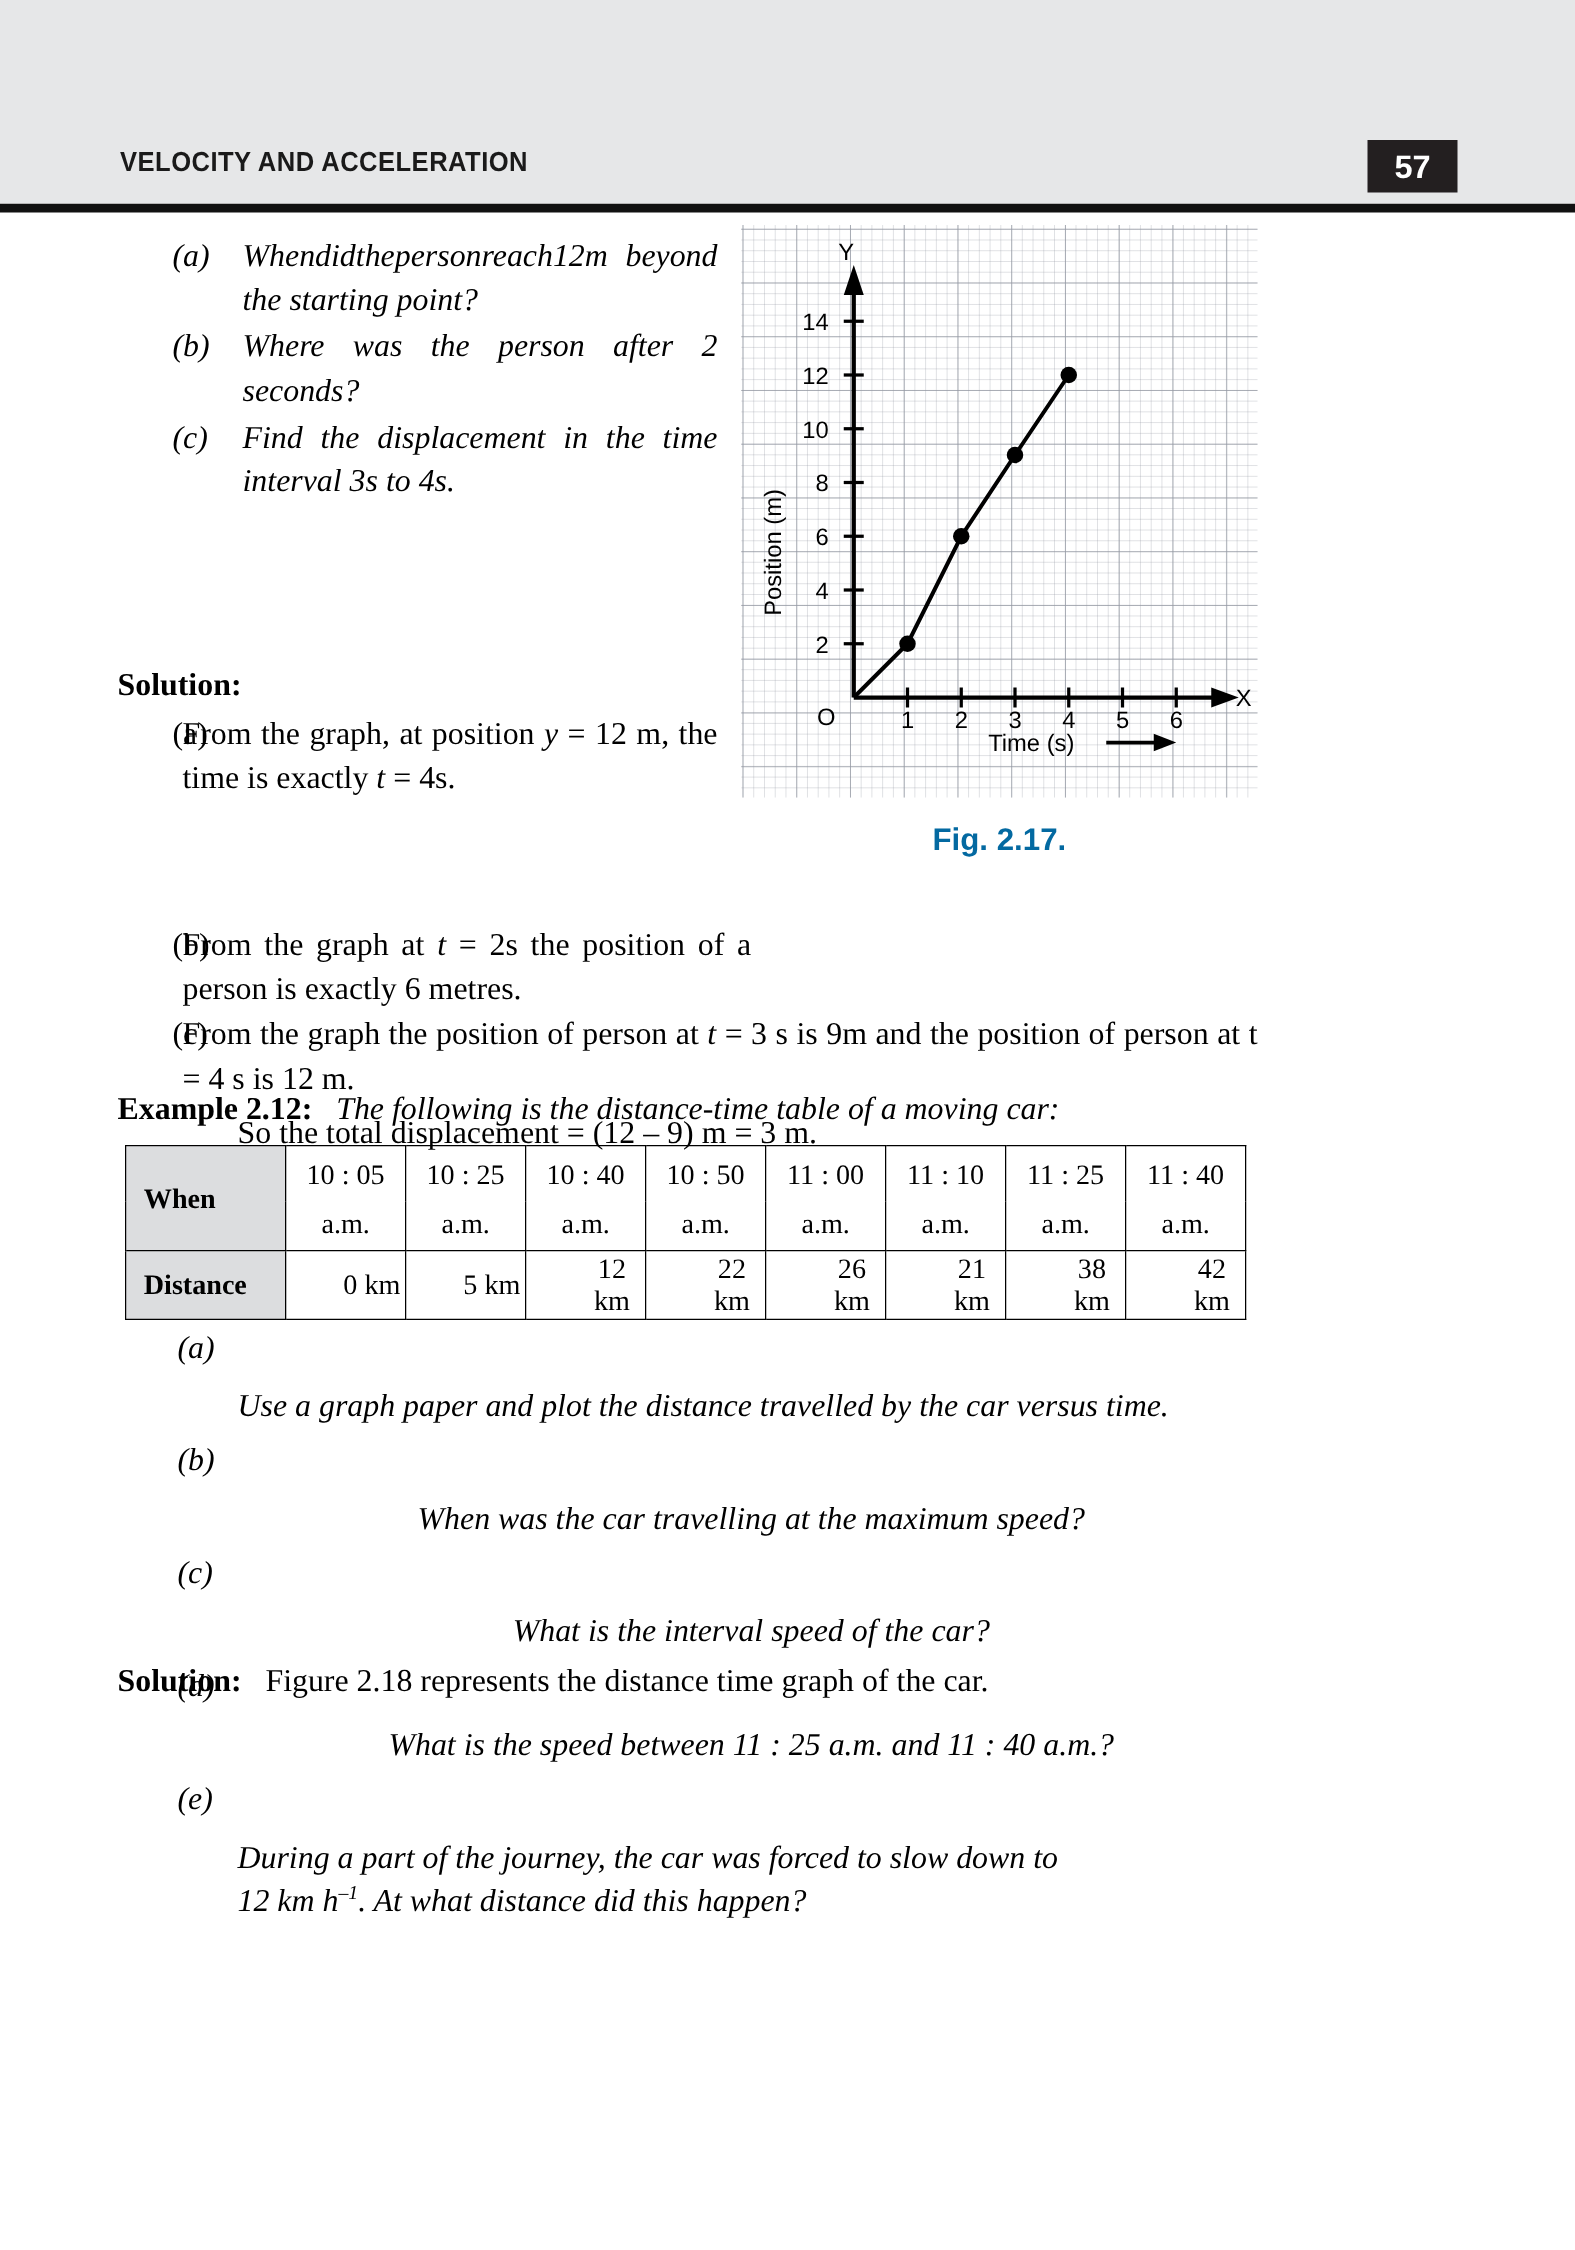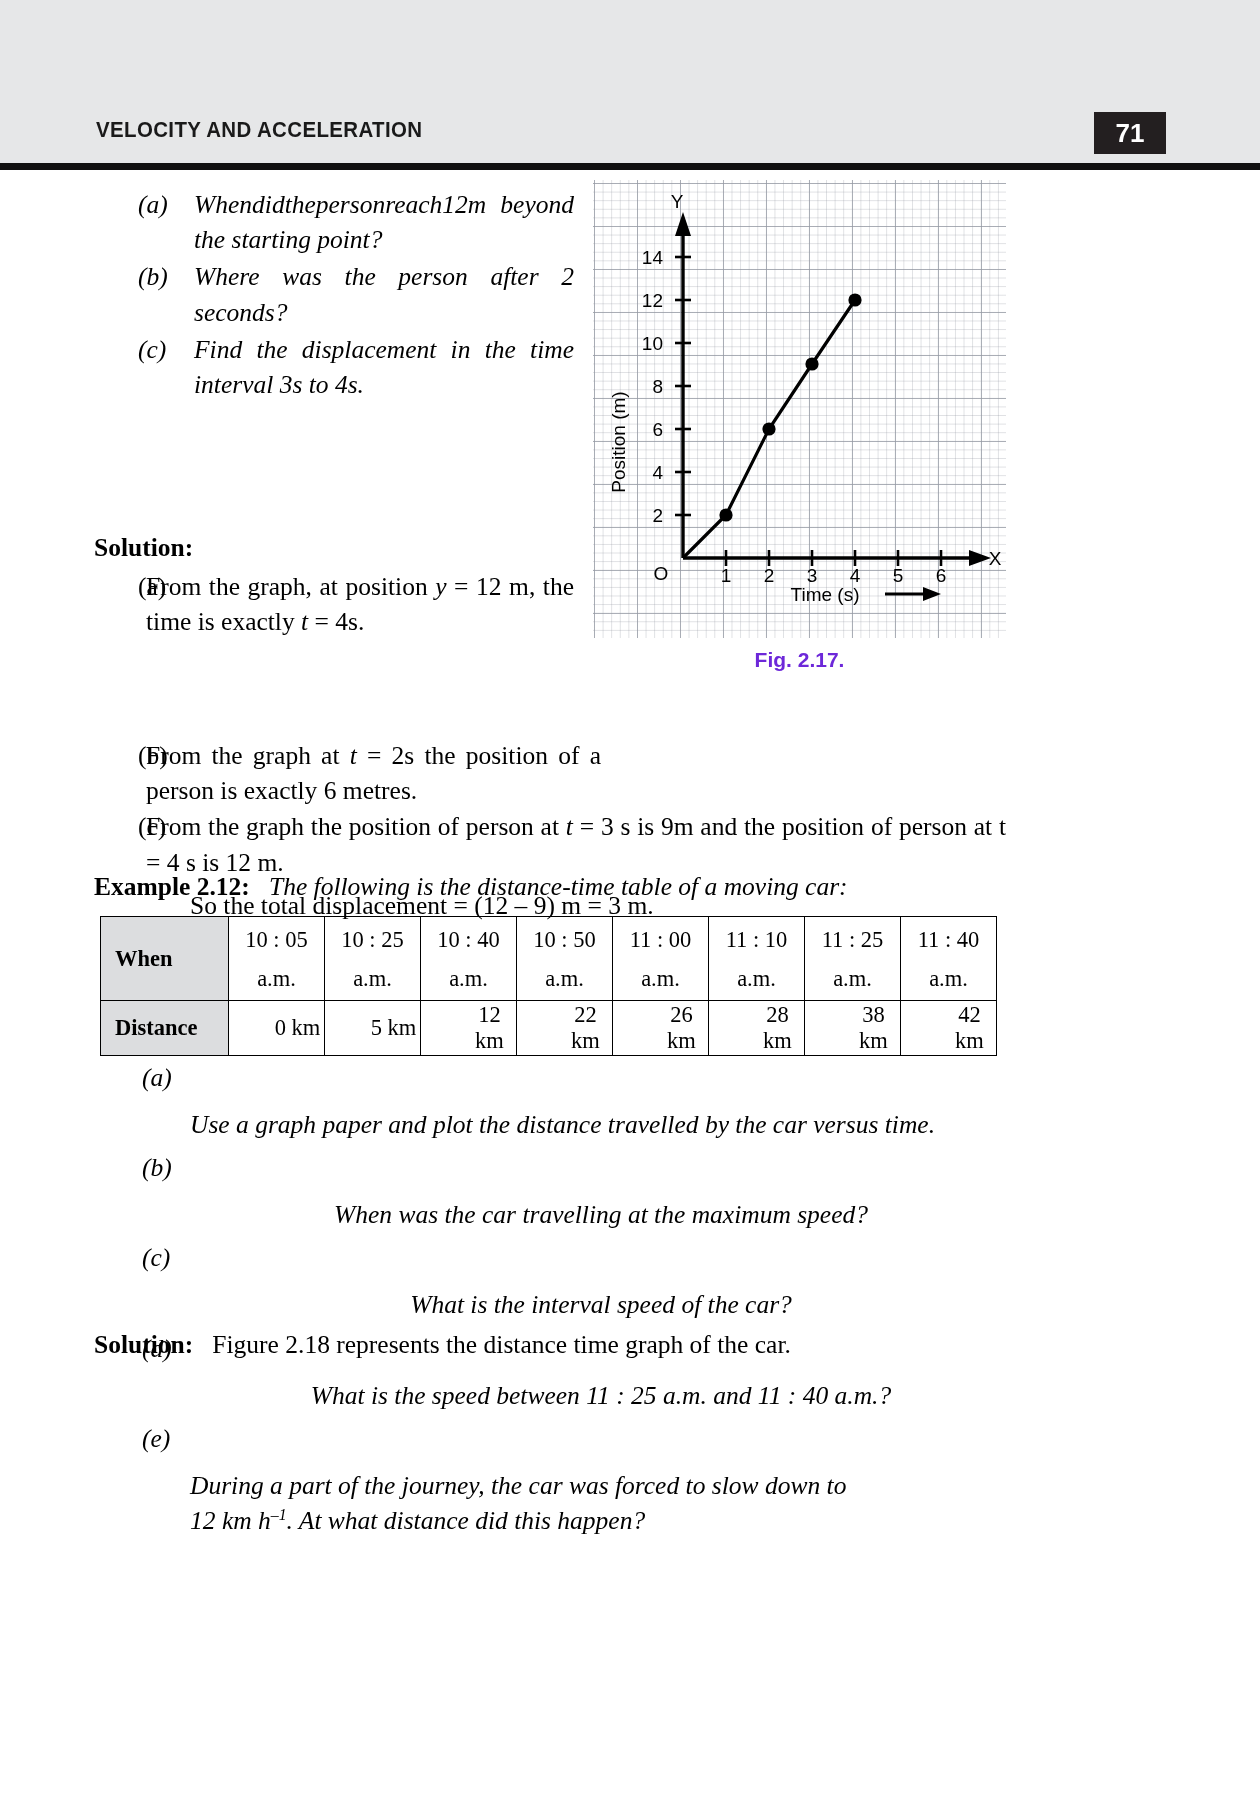--- a/index.html
+++ b/index.html
@@ -78,24 +78,24 @@
     background-image:
       linear-gradient(to right, rgba(150,155,165,0.30) 1px, transparent 1px),
       linear-gradient(to bottom, rgba(150,155,165,0.30) 1px, transparent 1px),
       linear-gradient(to right, rgba(150,155,165,0.75) 1px, transparent 1px),
       linear-gradient(to bottom, rgba(150,155,165,0.75) 1px, transparent 1px);
     background-size: 8.6px 8.6px, 8.6px 8.6px, 43px 43px, 43px 43px;
     background-position: 1px 3px, 1px 3px, 1px 3px, 1px 3px;
   }
   .graph-svg { position:absolute; left:0; top:0; }
   .fig-caption {
-    position:absolute; left:0; top:468px; width:413px;
+    position:absolute; left:0; top:478px; width:413px;
     text-align:center;
     font-family:"Liberation Sans", sans-serif;
-    font-weight:bold; font-size:21px; color:#6d28d9;
+    font-weight:bold; font-size:25px; color:#0369a1;
   }
 
   
   .ex212-line {
     position:absolute; left:94px; top:870px; width:918px;
     font-size:25.5px; line-height:1.35;
   }
 
   .dt-table {
     position:absolute; left:100px; top:916px;
@@ -131,21 +131,21 @@
     position:absolute; left:94px; top:1330px; width:918px;
     font-size:25.5px;
   }
 </style>
 </head>
 <body>
 
 <div class="header-band"></div>
 <div class="header-rule"></div>
 <div class="header-title">VELOCITY AND ACCELERATION</div>
-<div class="page-badge">71</div>
+<div class="page-badge">57</div>
 
 <div class="ex211-col">
   <div class="qlist">
     <div class="qrow">
       <span class="qmark">(a)</span>
       <span class="qtext">Whendidthepersonreach12m beyond the starting point?</span>
     </div>
     <div class="qrow">
       <span class="qmark">(b)</span>
       <span class="qtext">Where was the person after 2 seconds?</span>
@@ -274,21 +274,21 @@
       <td class="dt-ampm-cell">a.m.</td>
       <td class="dt-ampm-cell">a.m.</td>
     </tr>
     <tr>
       <td class="dt-head-cell">Distance</td>
       <td class="dt-dist-cell">0 km</td>
       <td class="dt-dist-cell">5 km</td>
       <td class="dt-dist-cell">12 km</td>
       <td class="dt-dist-cell">22 km</td>
       <td class="dt-dist-cell">26 km</td>
-      <td class="dt-dist-cell">28 km</td>
+      <td class="dt-dist-cell">21 km</td>
       <td class="dt-dist-cell">38 km</td>
       <td class="dt-dist-cell">42 km</td>
     </tr>
   </tbody>
 </table>
 
 <div class="qlist2">
   <div class="q2row">
     <span class="q2mark">(a)</span>
     <span class="q2text">Use a graph paper and plot the distance travelled by the car versus time.</span>

